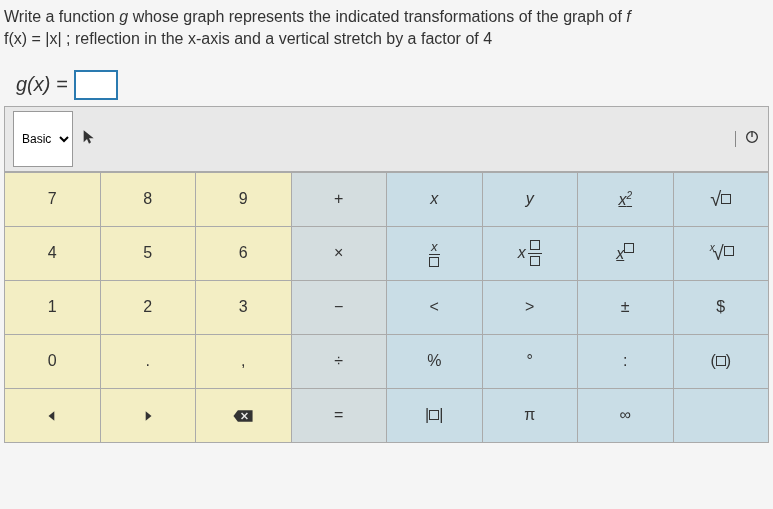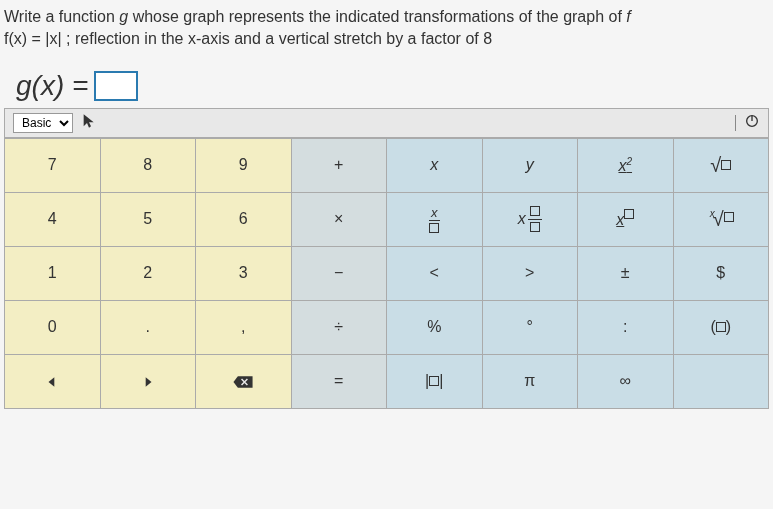--- a/index.html
+++ b/index.html
@@ -15,21 +15,21 @@
       font-size: 16px;
       line-height: 1.6;
       margin-bottom: 0;
     }
     .question-text .italic { font-style: italic; }
     .fn-def {
       font-size: 16px;
       margin-bottom: 22px;
     }
     .answer-line {
-      font-size: 28px;
+      font-size: 20px;
       display: flex;
       align-items: center;
       margin-bottom: 6px;
       margin-left: 12px;
     }
     .answer-line .gx { font-style: italic; margin-right: 6px; }
     .answer-input {
       width: 44px;
       height: 30px;
       border: 2px solid #2a7ab0;
@@ -43,21 +43,21 @@
       border: 1px solid #aaa;
       background: #e8e8e8;
       padding: 4px 8px;
       font-size: 13px;
     }
     .toolbar-left { display:flex; align-items:center; gap:8px; }
     .toolbar select {
       border: 1px solid #999;
       background: #fff;
       font-size: 12px;
-      padding: 1px 4px;
+      padding: 19px 4px;
     }
     .cursor-icon svg { width:16px; height:16px; }
     .power-icon svg { width:16px; height:16px; }
     .divider-v { width:1px; height:16px; background:#888; }
     .grid {
       display: table;
       border-collapse: collapse;
       width: 100%;
       background: #fff;
     }
@@ -90,21 +90,21 @@
     .nthroot .idx { font-size:10px; transform:translate(2px,-6px); font-style:italic;}
     .sqrt-sym { font-size:20px; }
   </style>
 </head>
 <body>
 
 <div class="question-text">
   <span>Write a function </span><span class="italic">g</span><span> whose graph represents the indicated transformations of the graph of </span><span class="italic">f</span>
 </div>
 <div class="fn-def">
-  <span class="italic">f(x) = |x| ;</span><span> reflection in the x-axis and a vertical stretch by a factor of 8</span>
+  <span class="italic">f(x) = |x| ;</span><span> reflection in the x-axis and a vertical stretch by a factor of 4</span>
 </div>
 
 <div class="answer-line">
   <span class="gx">g(x) =</span>
   <span class="answer-input"></span>
 </div>
 
 <div class="toolbar">
   <div class="toolbar-left">
     <select>

